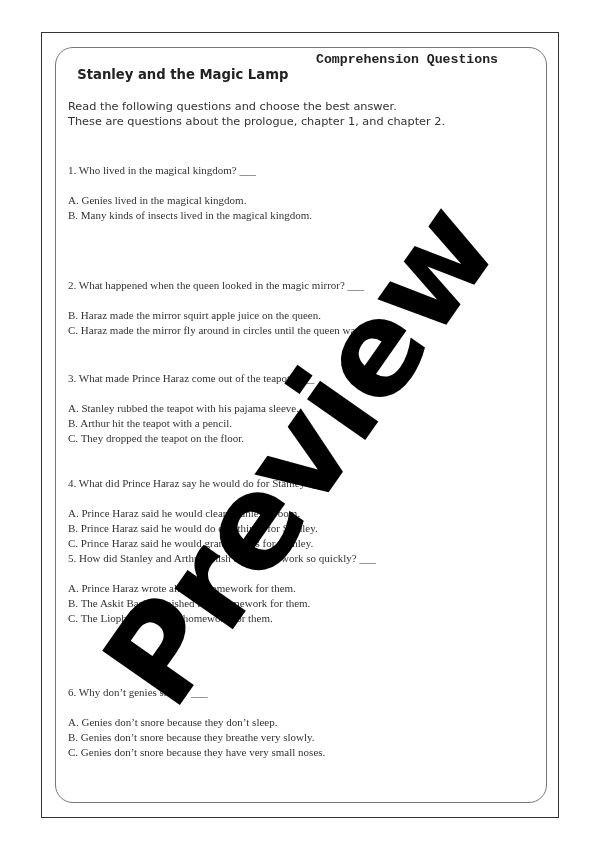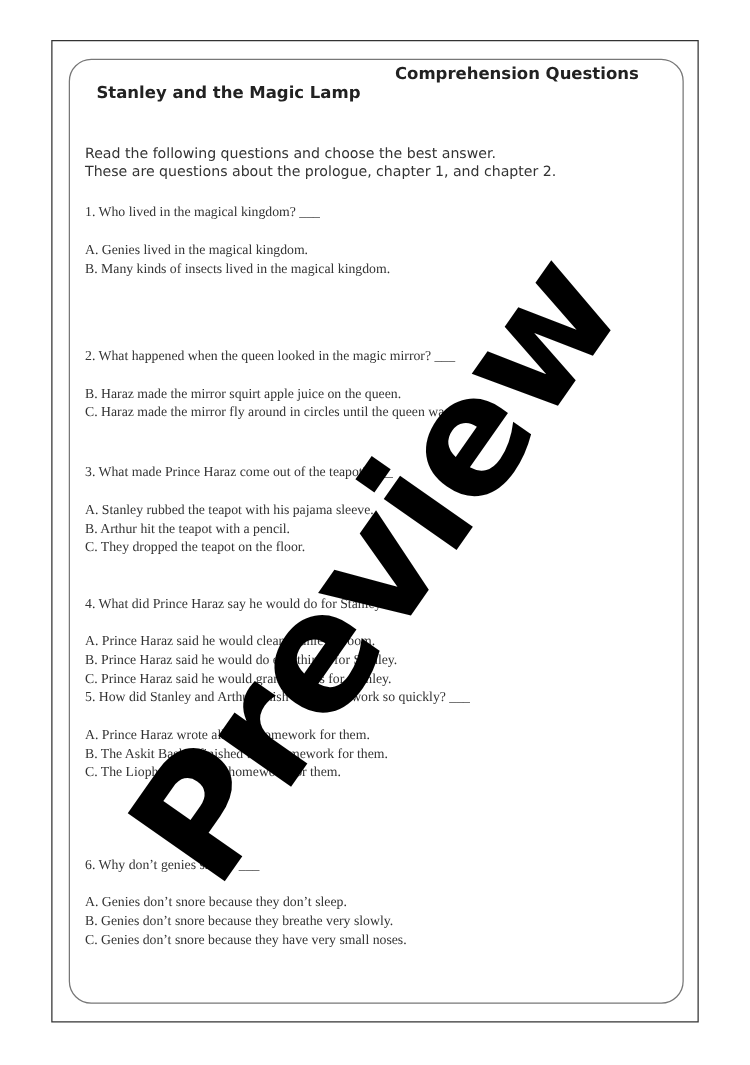--- a/index.html
+++ b/index.html
@@ -1,21 +1,21 @@
 <!DOCTYPE html>
 <html><head>
 <meta charset="utf-8">
 <style>
   html, body { margin:0; padding:0; background:#ffffff; }
   body { width:600px; height:852px; position:relative; overflow:hidden; font-family:"DejaVu Sans", sans-serif; }
   .outer { position:absolute; left:41px; top:32px; width:518px; height:786px; border:1.5px solid #333; box-sizing:border-box; }
   .inner { position:absolute; left:55px; top:47px; width:492px; height:756px; border:1.3px solid #777; border-radius:18px; box-sizing:border-box; }
   .title { position:absolute; left:68px; top:52px; font-weight:bold; font-size:13.2px; color:#222; white-space:pre; }
-  .title .t2 { position:absolute; left:248px; top:0; white-space:nowrap; }
-  .intro { position:absolute; left:68px; top:115px; font-size:11.3px; color:#333; line-height:15px; }
+  .title .t2 { position:absolute; left:248px; top:0; white-space:nowrap;font-family:Liberation Mono, monospace; }
+  .intro { position:absolute; left:68px; top:99px; font-size:11.3px; color:#333; line-height:15px; }
   .q { position:absolute; left:68px; font-size:11px; color:#333; line-height:15px;font-family:Liberation Serif, serif; }
   .q .qtext { margin-bottom:15px; }
   .watermark { position:absolute; left:300px; top:455px; transform:translate(-50%,-50%) rotate(-55deg); font-family:"DejaVu Sans", sans-serif; font-weight:bold; font-size:130px; color:#000; white-space:nowrap; letter-spacing:-2px; pointer-events:none; }
 </style>
 </head>
 <body>
 
 <div class="outer"></div>
 <div class="inner"></div>
 

